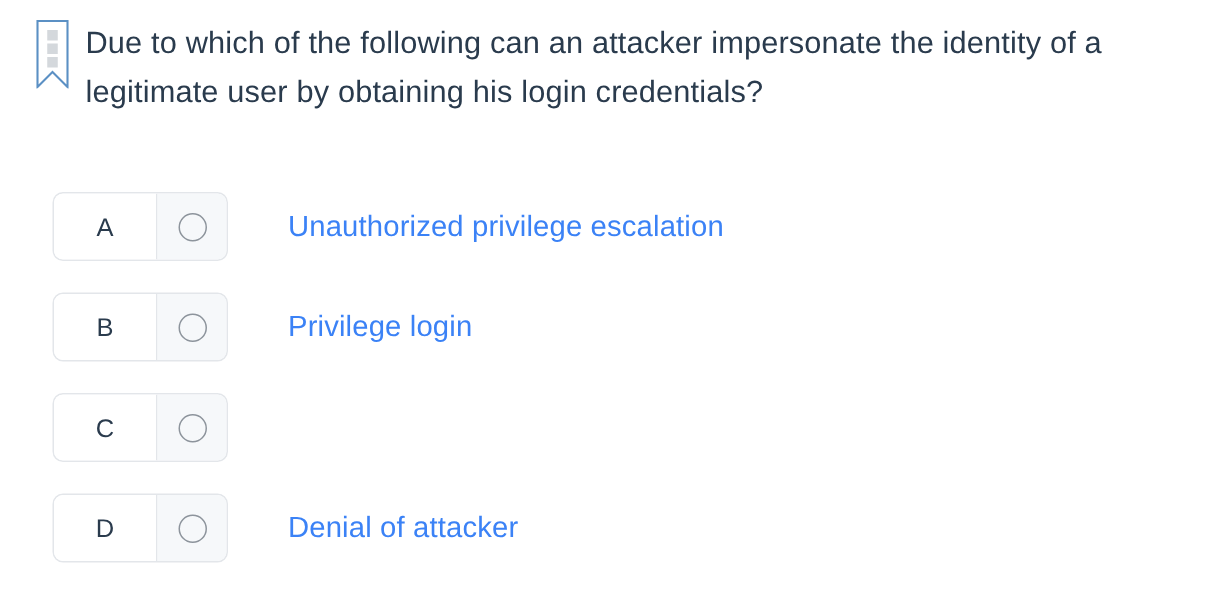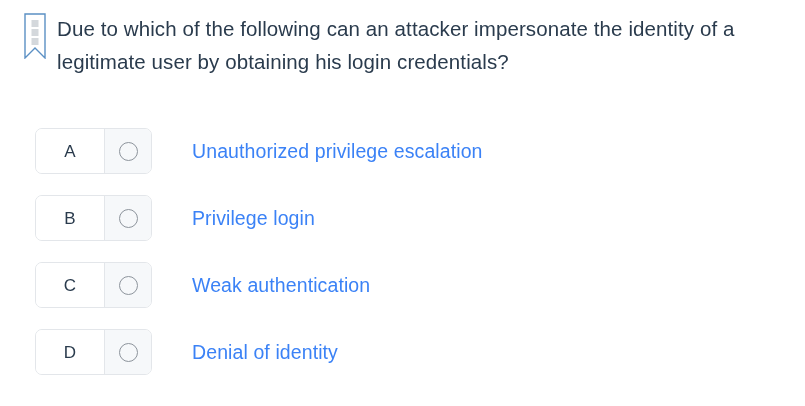--- a/index.html
+++ b/index.html
@@ -178,29 +178,28 @@
 
     <div class="option-row">
       <div class="option-toggle">
         <div class="option-letter-cell">
           <span class="option-letter">C</span>
         </div>
         <div class="option-radio-cell">
           <span class="radio-circle"></span>
         </div>
       </div>
-      <div class="option-label">Weak authentication</div>
     </div>
 
     <div class="option-row">
       <div class="option-toggle">
         <div class="option-letter-cell">
           <span class="option-letter">D</span>
         </div>
         <div class="option-radio-cell">
           <span class="radio-circle"></span>
         </div>
       </div>
-      <div class="option-label">Denial of identity</div>
+      <div class="option-label">Denial of attacker</div>
     </div>
 
   </div>
 </div>
 
 </body></html>

